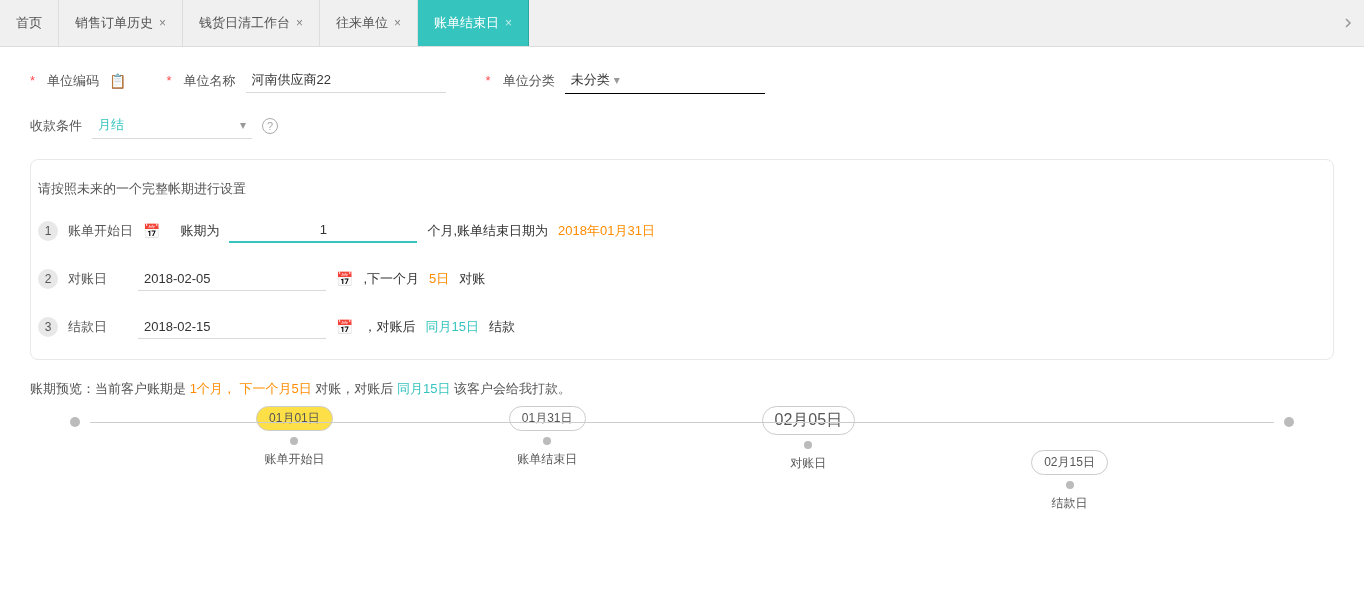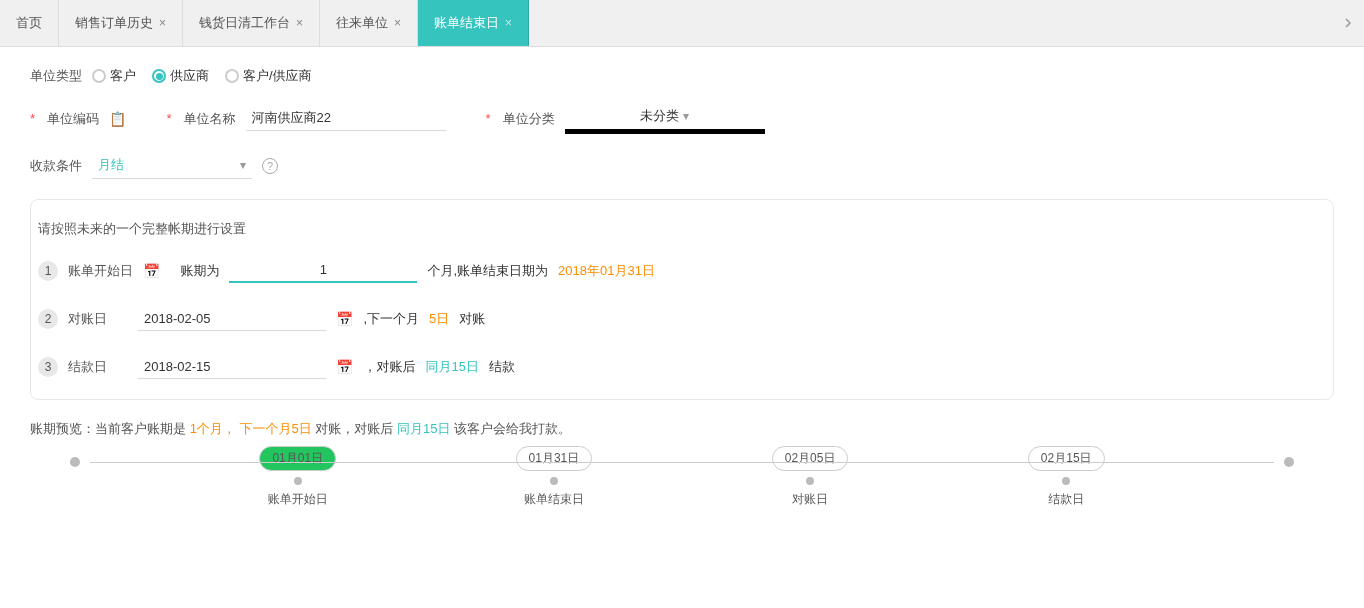--- a/index.html
+++ b/index.html
@@ -133,24 +133,23 @@
     }
     .select-value {
       color: #36c4be;
       flex: 1;
     }
 
     
     .category-select {
       display: flex;
       align-items: center;
-      border-bottom: 5px solid #000000;
+      border-bottom: 1px solid #000000;
       padding: 4px 6px;
       min-width: 200px;
-      justify-content: center;
     }
 
     
     .condition-row {
       display: flex;
       align-items: center;
       gap: 10px;
       margin-bottom: 20px;
     }
     .help-icon {
@@ -260,37 +259,20 @@
   </div>
   <div class="tab-bar-arrow">
     <svg width="12" height="12" viewBox="0 0 12 12">
       <polyline points="4,2 8,6 4,10" fill="none" stroke="#999" stroke-width="1.5"></polyline>
     </svg>
   </div>
 </div>
 
 <div class="content">
 
-  <div class="form-row">
-    <span class="form-label">单位类型</span>
-    <div class="radio-group">
-      <label class="radio-item">
-        <div class="radio-circle"></div>
-        <span>客户</span>
-      </label>
-      <label class="radio-item">
-        <div class="radio-circle checked"></div>
-        <span>供应商</span>
-      </label>
-      <label class="radio-item">
-        <div class="radio-circle"></div>
-        <span>客户/供应商</span>
-      </label>
-    </div>
-  </div>
 
   <div class="form-row">
     <span class="required-star">*</span>
     <span class="form-label">单位编码</span>
     <span class="icon-calendar">📋</span>
 
     <span style="margin-left:30px;" class="required-star">*</span>
     <span class="form-label">单位名称</span>
     <input class="form-input unit-name-input" type="text" value="河南供应商22" style="">
 
@@ -358,39 +340,39 @@
 
     <div style="position:absolute; top:16px; left:60px; right:60px; height:1px; background:#ccc;"></div>
 
     <div style="display:flex; justify-content:space-between; align-items:flex-start; padding: 0 20px;">
 
       <div style="display:flex; flex-direction:column; align-items:center; gap:6px;">
         <div style="width:10px;height:10px;border-radius:50%;background:#bbb;margin-top:11px;"></div>
       </div>
 
       <div style="display:flex; flex-direction:column; align-items:center; gap:6px;">
-        <div style="background:#22c55e;border:1px solid #ccc;border-radius:20px;padding:3px 12px;font-size:12px;color:#555;">01月01日</div>
+        <div style="background:#fde047;border:1px solid #ccc;border-radius:20px;padding:3px 12px;font-size:12px;color:#555;">01月01日</div>
         <div style="width:8px;height:8px;border-radius:50%;background:#bbb;"></div>
         <div style="font-size:12px;color:#555;">账单开始日</div>
       </div>
 
       <div style="display:flex; flex-direction:column; align-items:center; gap:6px;">
         <div style="background:#fff;border:1px solid #ccc;border-radius:20px;padding:3px 12px;font-size:12px;color:#555;">01月31日</div>
         <div style="width:8px;height:8px;border-radius:50%;background:#bbb;"></div>
         <div style="font-size:12px;color:#555;">账单结束日</div>
       </div>
 
       <div style="display:flex; flex-direction:column; align-items:center; gap:6px;">
-        <div style="background:#fff;border:1px solid #ccc;border-radius:20px;padding:3px 12px;font-size:12px;color:#555;">02月05日</div>
+        <div style="background:#fff;border:1px solid #ccc;border-radius:20px;padding:3px 12px;font-size:16px;color:#555;">02月05日</div>
         <div style="width:8px;height:8px;border-radius:50%;background:#bbb;"></div>
         <div style="font-size:12px;color:#555;">对账日</div>
       </div>
 
       <div style="display:flex; flex-direction:column; align-items:center; gap:6px;">
-        <div style="background:#fff;border:1px solid #ccc;border-radius:20px;padding:3px 12px;font-size:12px;color:#555;">02月15日</div>
+        <div style="background:#fff;border:1px solid #ccc;border-radius:20px;padding:3px 12px;font-size:12px;color:#555;margin-top:44px;">02月15日</div>
         <div style="width:8px;height:8px;border-radius:50%;background:#bbb;"></div>
         <div style="font-size:12px;color:#555;">结款日</div>
       </div>
 
       <div style="display:flex; flex-direction:column; align-items:center; gap:6px;">
         <div style="width:10px;height:10px;border-radius:50%;background:#bbb;margin-top:11px;"></div>
       </div>
 
     </div>
   </div>

